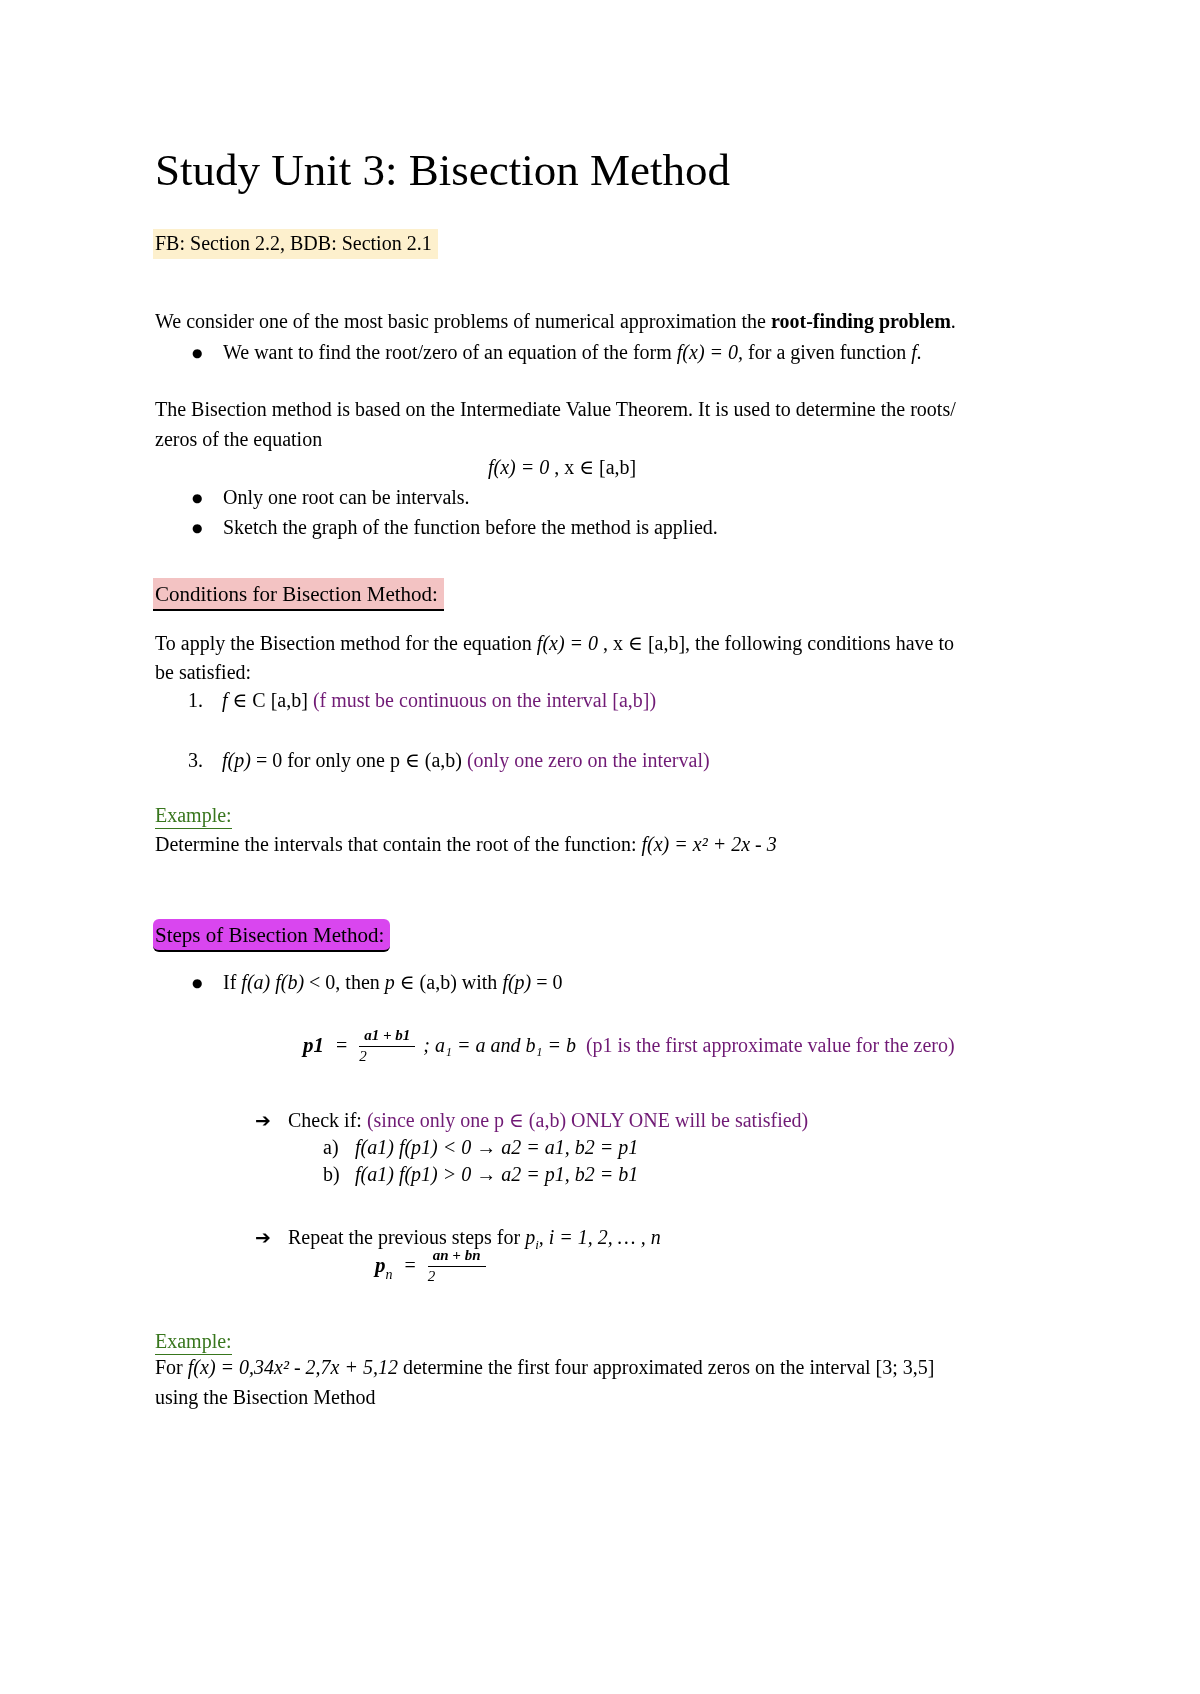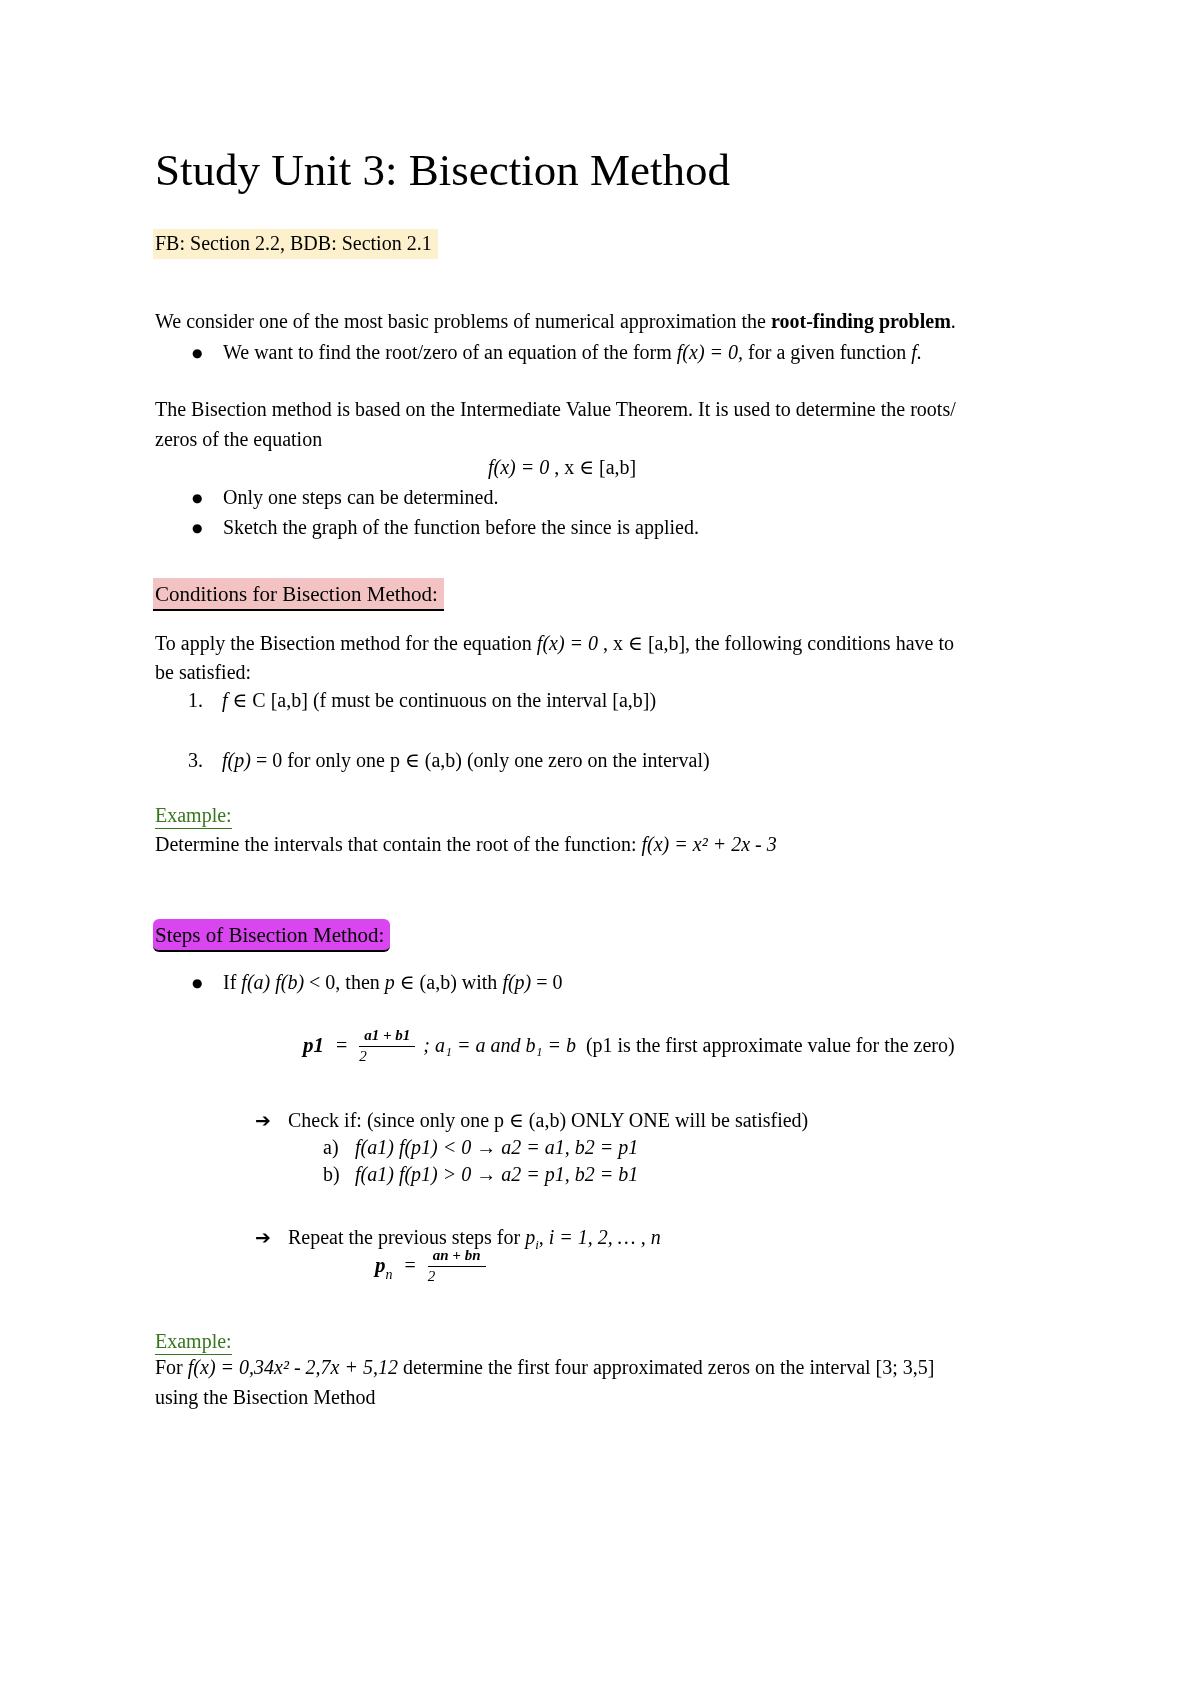--- a/index.html
+++ b/index.html
@@ -18,21 +18,21 @@
   .sec-head {
     display:inline-block; font-size:21px; padding:4px 6px 2px 2px;
     border-bottom:2px solid #000;
   }
   .ex-label {
     color:#38761d; display:inline-block;
     border-bottom:1.5px solid #38761d; padding-bottom:1px;
   }
   .math { font-style:italic; }
   .bold { font-weight:bold; }
-  .red  { color:#000000; }
+  .red  { color:#701a75; }
   .bullet-glyph { display:inline-block; font-size:12px; vertical-align:2px; width:14px;
                   font-family:"DejaVu Sans",sans-serif; }
   .bullet-text { margin-left:17px; }
   .arrow-glyph { display:inline-block; font-size:19px; width:20px;
                  font-family:"DejaVu Sans",sans-serif; }
   .arrow-text { margin-left:13px; }
   .num-label { display:inline-block; width:34px; }
   .case-label { display:inline-block; width:32px; }
   .eq-row { display:flex; align-items:center; }
   .eq-lhs { font-style:italic; font-weight:600; font-size:21px; }
@@ -64,24 +64,24 @@
   <div class="abs" style="top:341px; left:172px;">
     <span class="bullet-glyph">●</span><span class="bullet-text">We want to find the root/zero of an equation of the form </span><span class="math">f(x) = 0,</span><span> for a given function </span><span class="math">f.</span>
   </div>
 
   <div class="abs" style="top:398px; left:135px;">The Bisection method is based on the Intermediate Value Theorem. It is used to determine the roots/</div>
   <div class="abs" style="top:428px; left:135px;">zeros of the equation</div>
   <div class="abs" style="top:455px; left:468px;">
     <span class="math">f(x) = 0</span><span> , x ∈ [a,b]</span>
   </div>
   <div class="abs" style="top:486px; left:172px;">
-    <span class="bullet-glyph">●</span><span class="bullet-text">Only one steps can be determined.</span>
+    <span class="bullet-glyph">●</span><span class="bullet-text">Only one root can be intervals.</span>
   </div>
   <div class="abs" style="top:516px; left:172px;">
-    <span class="bullet-glyph">●</span><span class="bullet-text">Sketch the graph of the function before the since is applied.</span>
+    <span class="bullet-glyph">●</span><span class="bullet-text">Sketch the graph of the function before the method is applied.</span>
   </div>
 
   <div class="abs" style="top:578px; left:133px;">
     <span class="sec-head hl-pink">Conditions for Bisection Method:</span>
   </div>
   <div class="abs" style="top:631px; left:135px;">
     <span>To apply the Bisection method for the equation </span><span class="math">f(x) = 0</span><span> , x ∈ [a,b], the following conditions have to</span>
   </div>
   <div class="abs" style="top:661px; left:135px;">be satisfied:</div>
 

